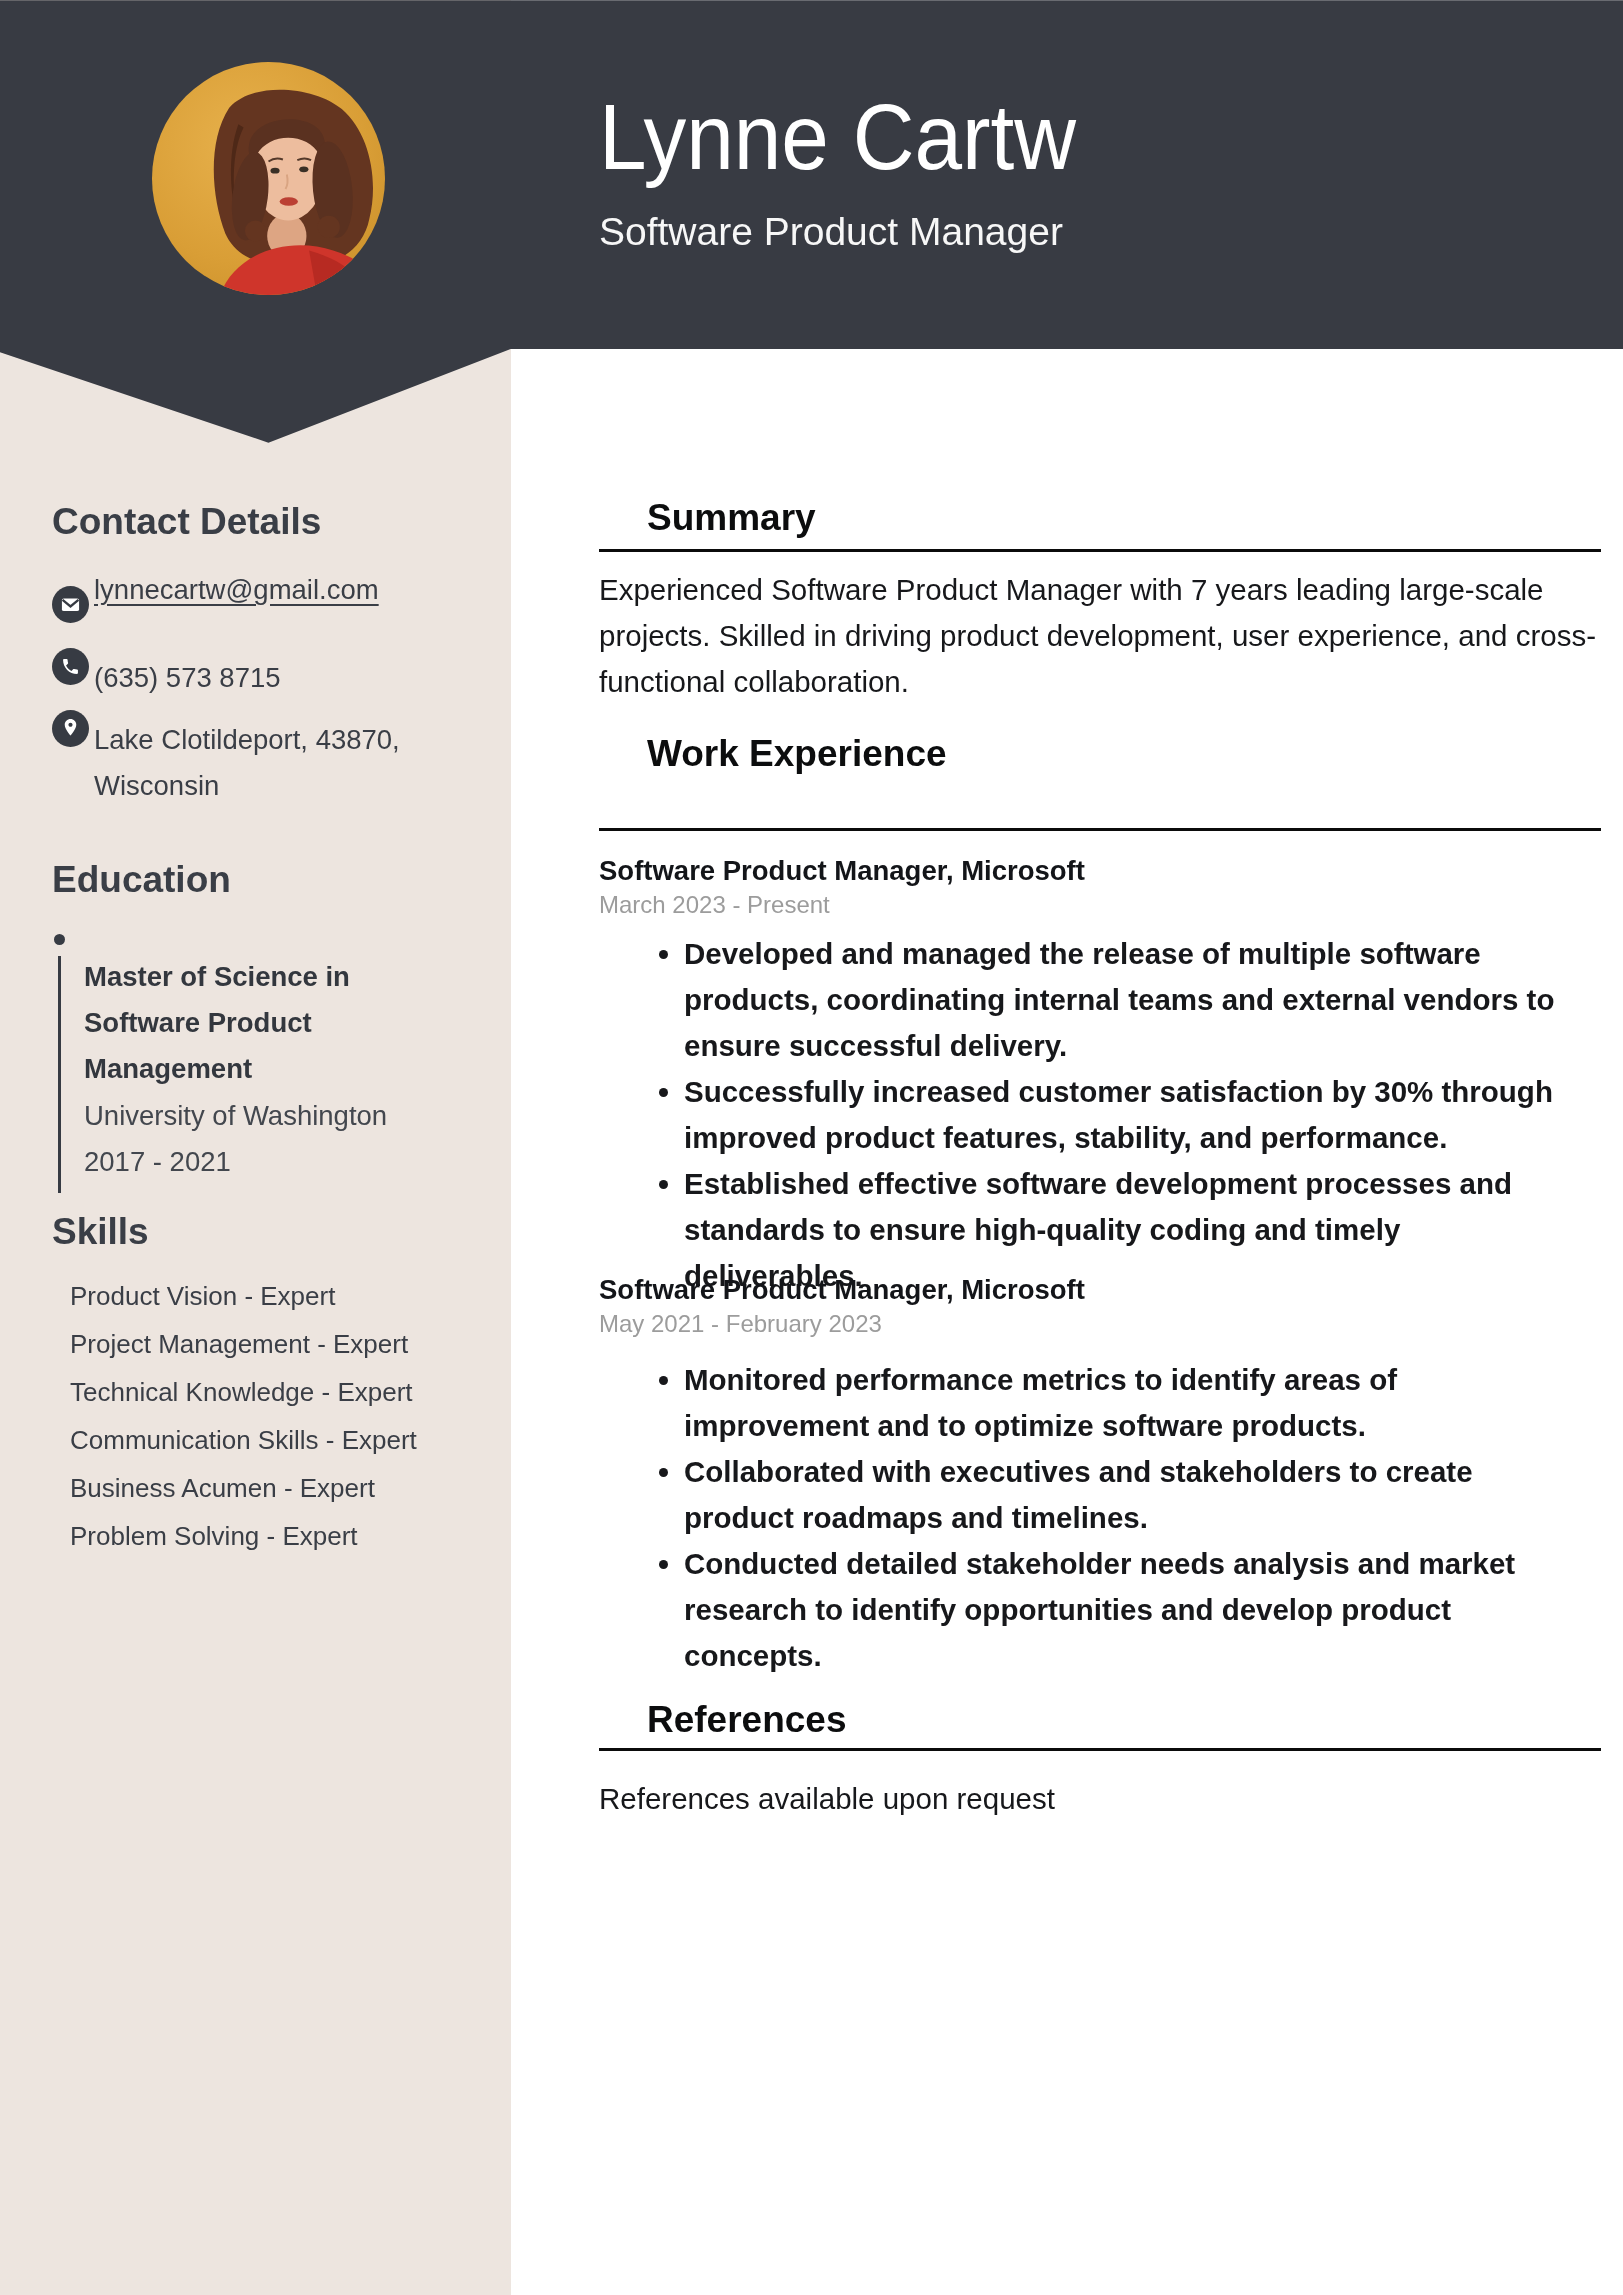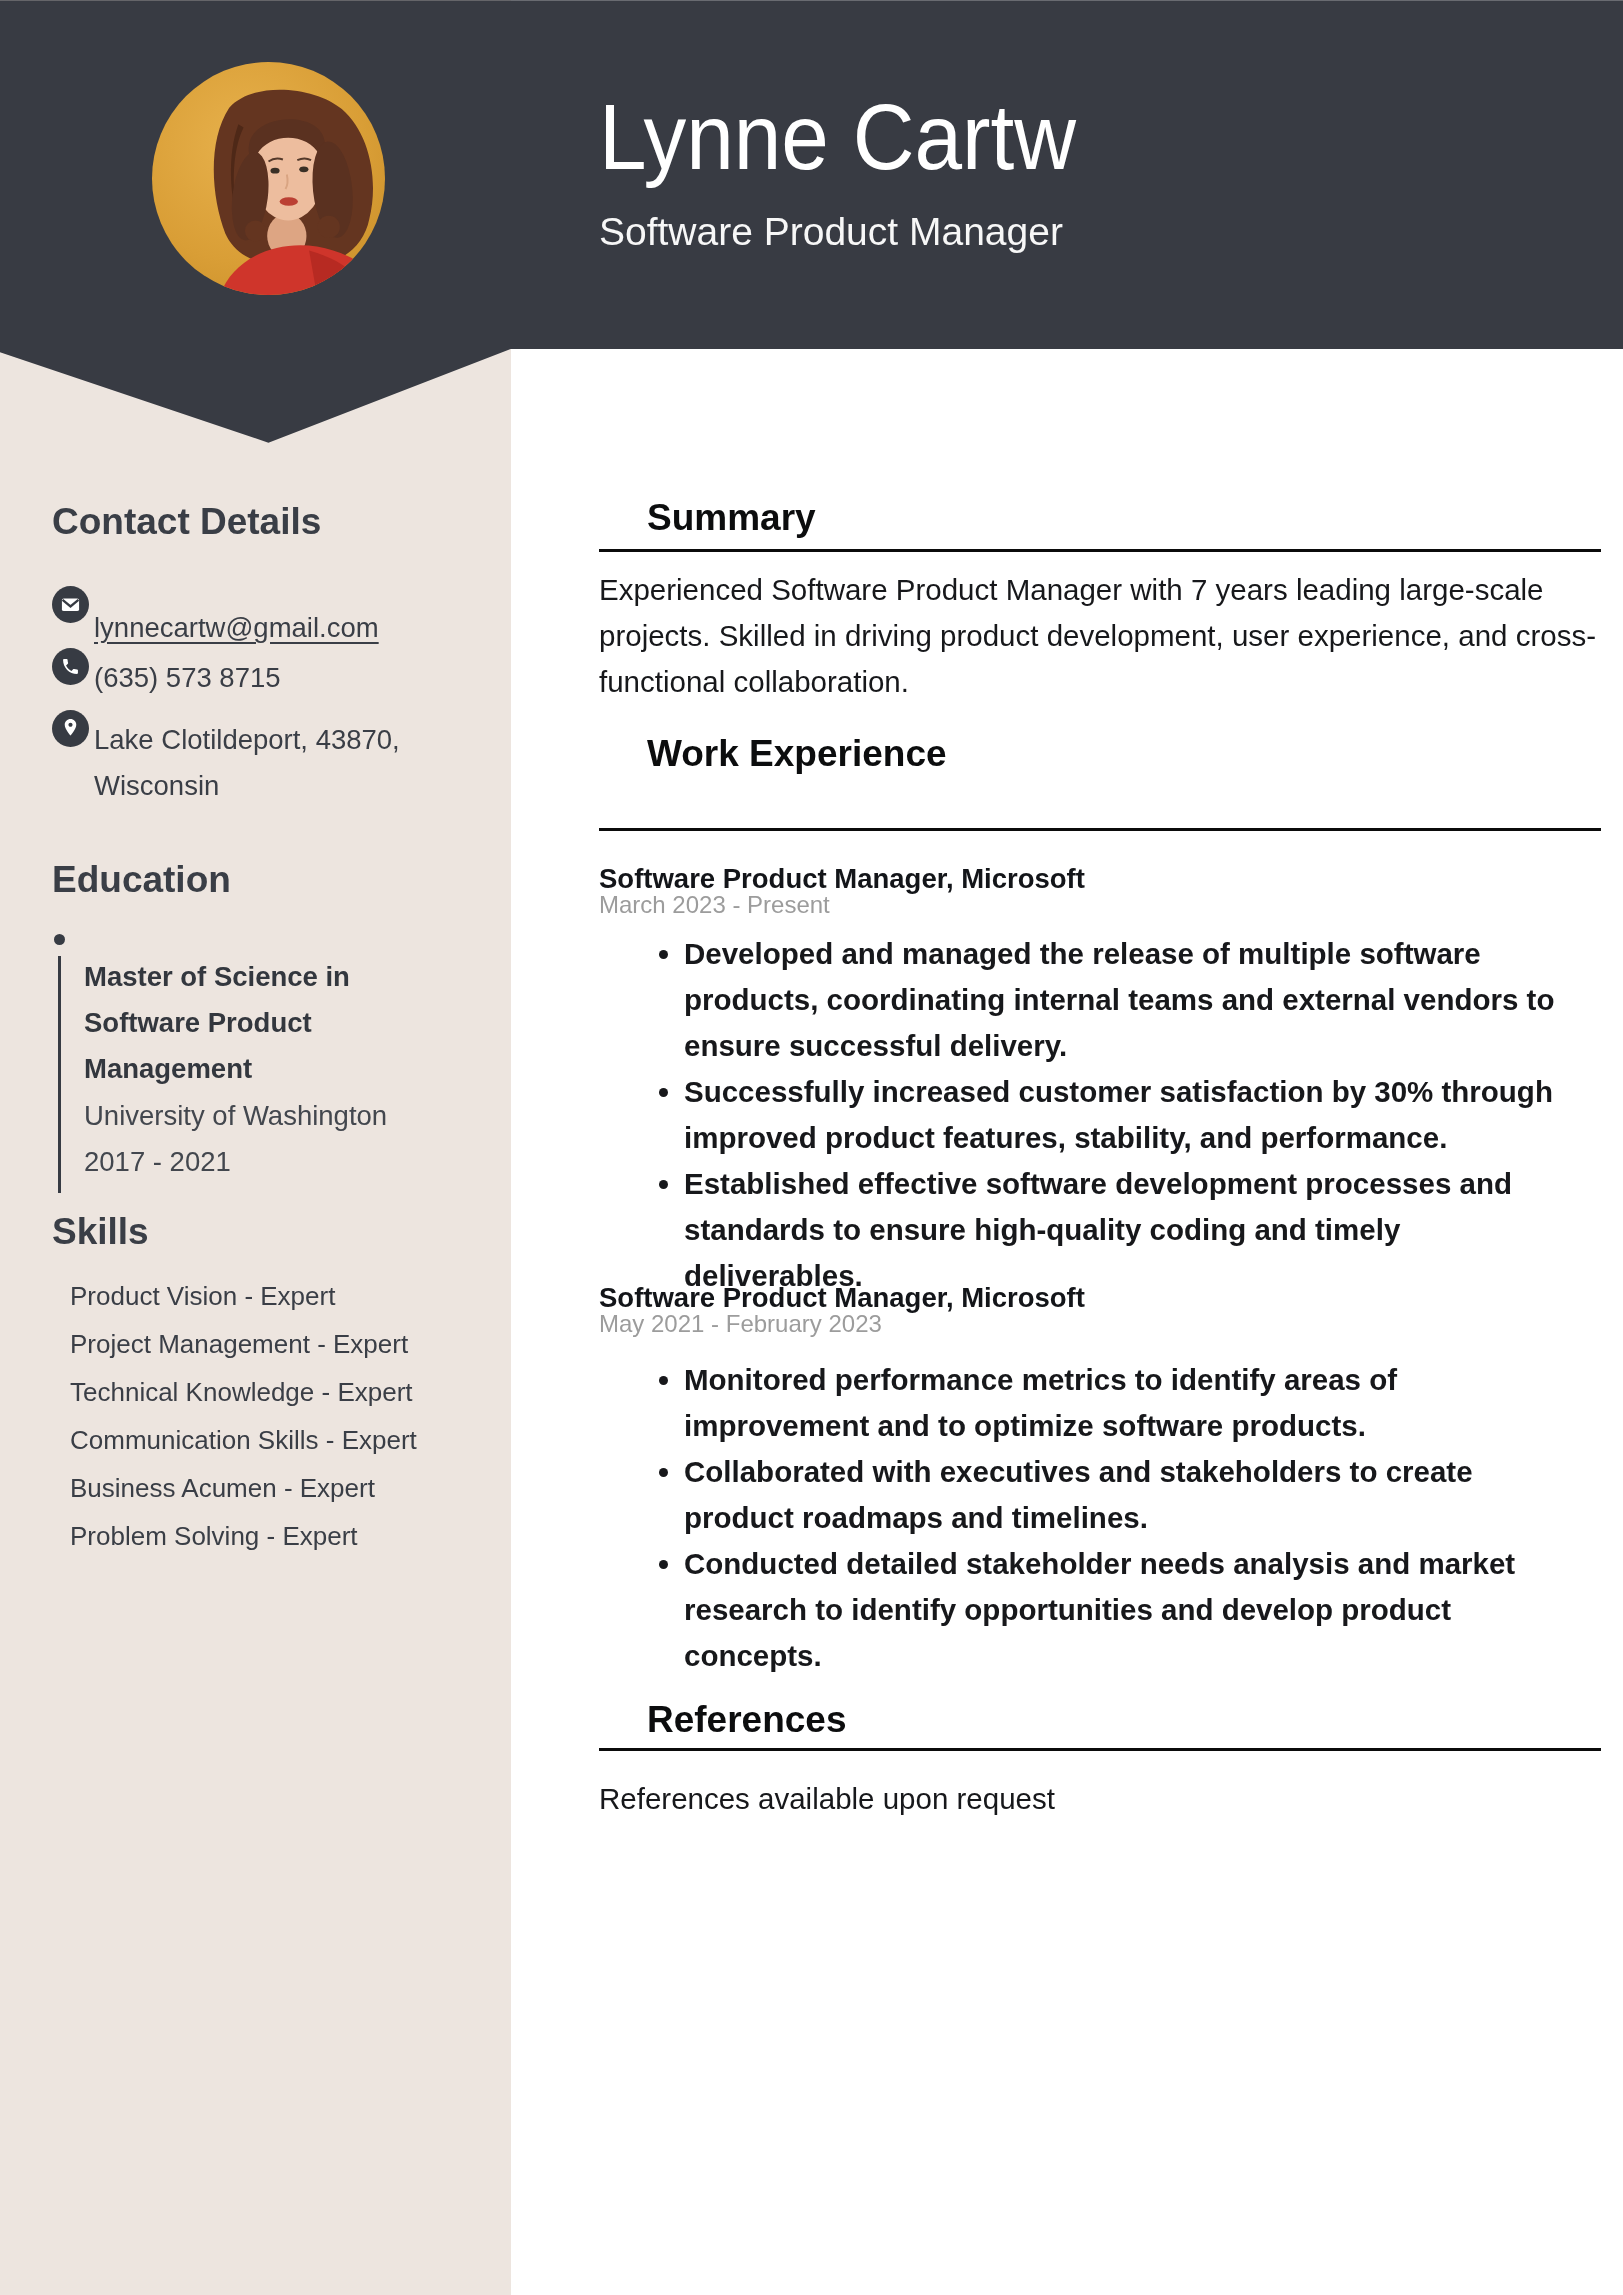--- a/index.html
+++ b/index.html
@@ -38,21 +38,21 @@
   .edu-degree{color:#33373e;font-size:27.5px;line-height:46px;font-weight:700;margin-top:32px;}
   .edu-school{color:#43474e;font-size:27.5px;line-height:46px;margin-top:1.3px;}
   .edu-dates{color:#43474e;font-size:27.5px;line-height:46px;}
 
   .skills-list{position:absolute;left:54px;top:1256px;color:#3a3e46;font-size:26px;line-height:48px;
                list-style:none;margin:16px;padding:0;}
 
   
   .body-text{position:absolute;left:599px;color:#17181b;font-size:29.5px;line-height:46px;}
   .summary-text{top:567px;width:1012px;}
-  .job-title{position:absolute;left:599px;color:#131519;font-size:27.5px;font-weight:700;line-height:33px;white-space:nowrap;margin-top:8px;}
+  .job-title{position:absolute;left:599px;color:#131519;font-size:27.5px;font-weight:700;line-height:33px;white-space:nowrap;}
   .job-dates{position:absolute;left:599px;color:#9c9c9c;font-size:24px;line-height:30px;white-space:nowrap;}
   .bullet-list{position:absolute;left:599px;width:890px;margin:0;padding:0 0 0 85px;
                color:#17181b;font-size:29.5px;line-height:46px;font-weight:bold;}
   .bullet-list li{margin:0;padding:0;}
   .references-text{top:1776px;width:982px;}
 </style>
 </head>
 <body>
 
 <div class="page">
@@ -107,21 +107,21 @@
 
   <div class="side-heading" style="top:500px">Contact Details</div>
 
   <span class="contact-row-icon" style="top:586px">
     <svg viewBox="0 0 56 56" width="37" height="37">
       <circle cx="28" cy="28" r="28" fill="#373b43"></circle>
       <rect x="15" y="19" width="26" height="19" rx="3" fill="#ffffff"></rect>
       <path d="M16 21 L28 31 L40 21" stroke="#373b43" stroke-width="3.5" fill="none"></path>
     </svg>
   </span>
-  <div class="contact-text" style="top:605px">
+  <div class="contact-text" style="top:567px">
     <a href="#" class="email-link">lynnecartw@gmail.com</a>
   </div>
 
   <span class="contact-row-icon" style="top:648px">
     <svg viewBox="0 0 56 56" width="37" height="37">
       <circle cx="28" cy="28" r="28" fill="#373b43"></circle>
       <g transform="translate(13,13) scale(1.25)">
         <path d="M6.62 10.79c1.44 2.83 3.76 5.14 6.59 6.59l2.2-2.21c.27-.27.67-.36 1.02-.24 1.12.37 2.33.57 3.57.57.55 0 1 .45 1 1V20c0 .55-.45 1-1 1-9.39 0-17-7.61-17-17 0-.55.45-1 1-1h3.5c.55 0 1 .45 1 1 0 1.25.2 2.45.57 3.57.11.35.03.74-.25 1.02l-2.2 2.2z" fill="#ffffff"></path>
       </g>
     </svg>

